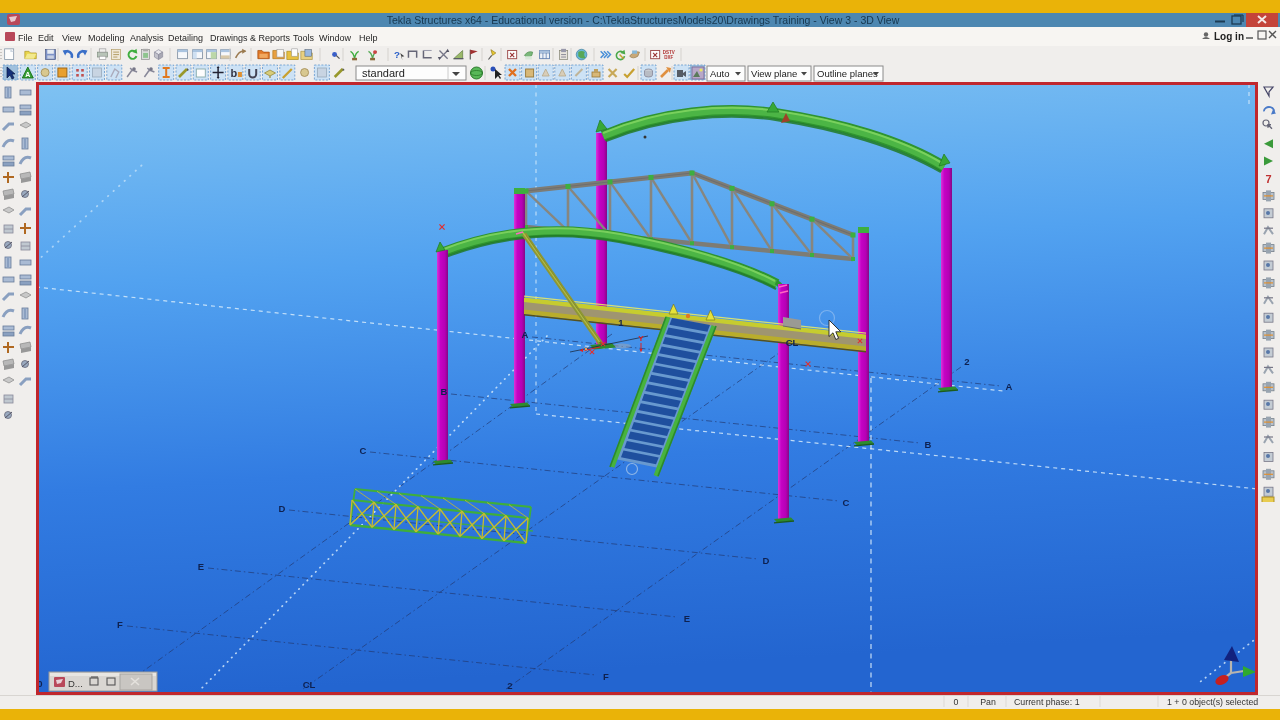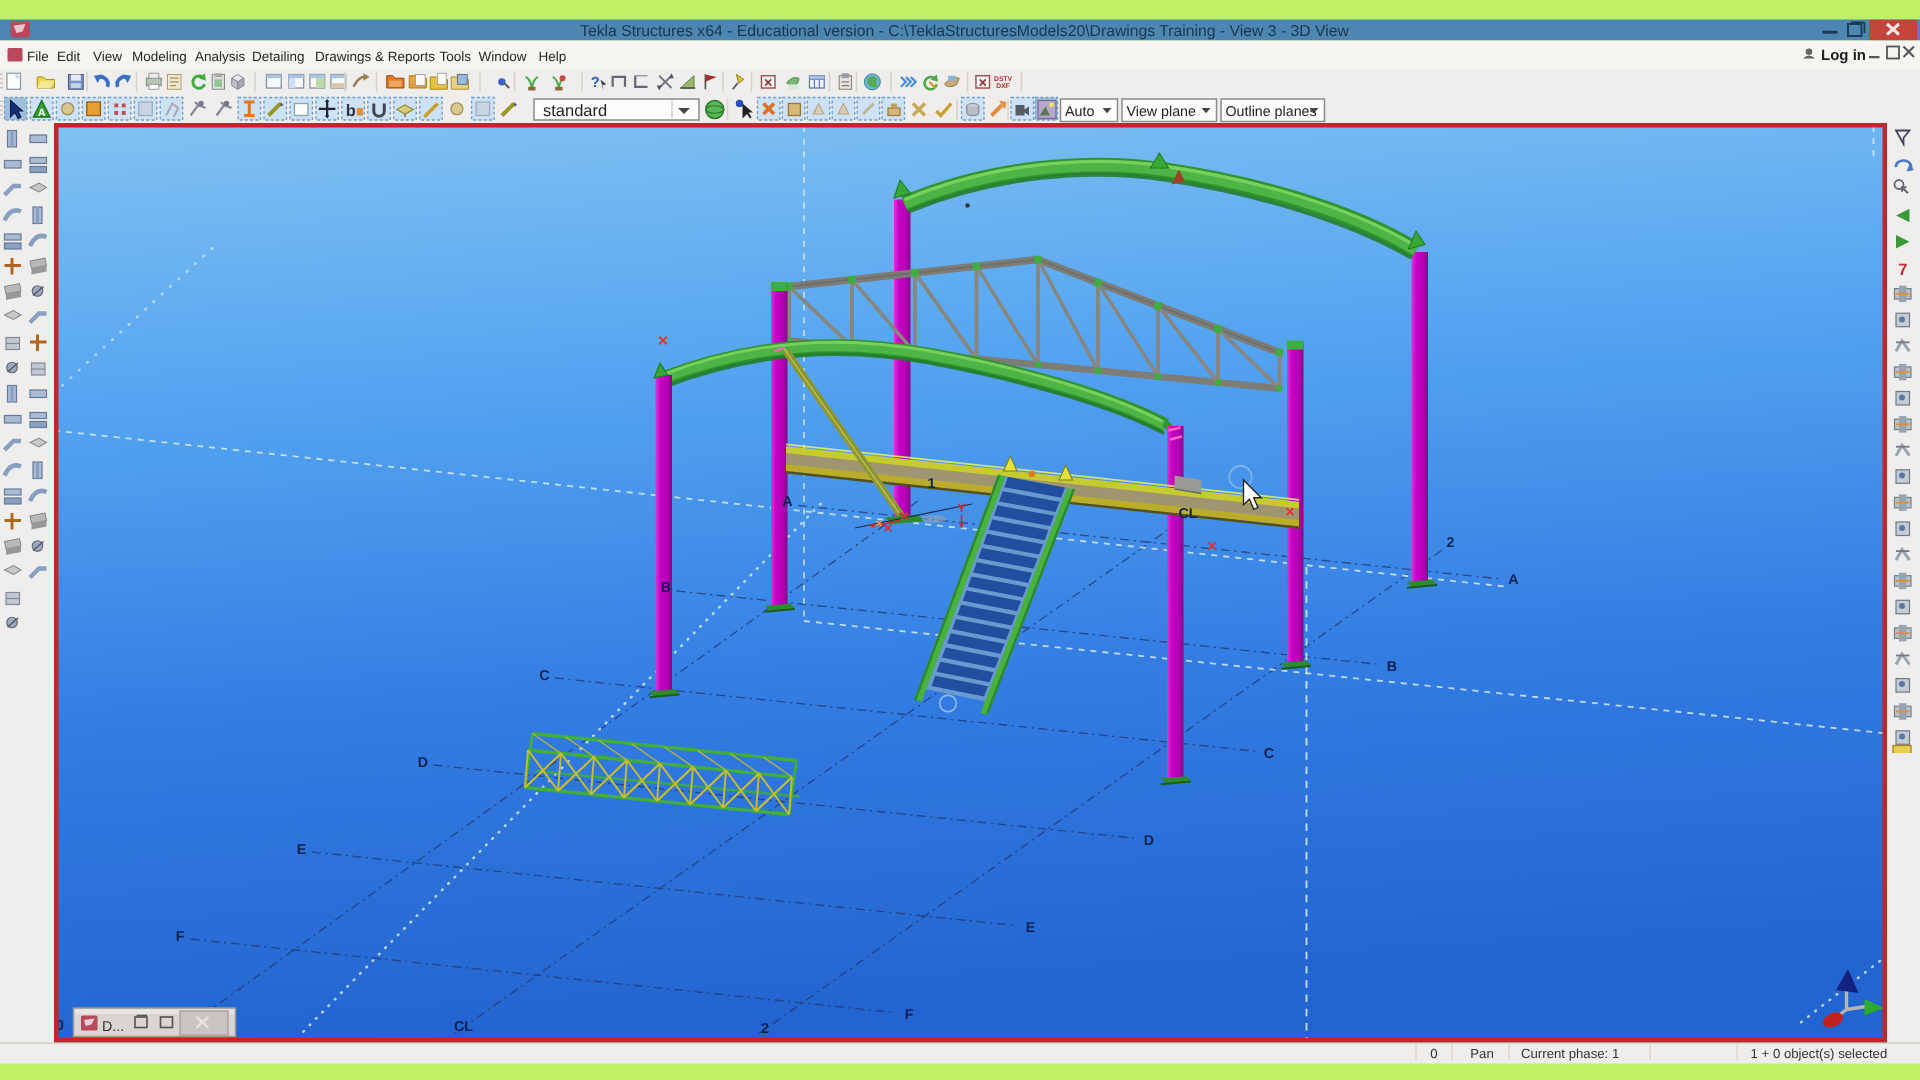--- a/index.html
+++ b/index.html
@@ -1,14 +1,14 @@
 <!DOCTYPE html>
 <html><head><meta charset="utf-8"><style>
 html,body{margin:0;padding:0;background:#000;}
-#stage{position:relative;width:1280px;height:720px;background:#bef264;overflow:hidden;
+#stage{position:relative;width:1280px;height:720px;background:#eab308;overflow:hidden;
 font-family:"Liberation Sans",sans-serif;}
 .abs{position:absolute;}
 </style></head><body>
 <div id="stage">
     <div class="abs" style="left:0;top:13px;width:1280px;height:14px;background:#4d87b1;"></div>
     <svg style="position:absolute;left:0px;top:13px;" width="1280" height="14" viewBox="0 0 1280 14">
       <rect x="7" y="1" width="13" height="11" fill="#b8485a" rx="2"></rect>
       <path d="M9,4 L17,3 L15,8 L11,9 Z" fill="#e8c8d0"></path>
       <text x="643" y="11" font-family="Liberation Sans,sans-serif" font-size="10.5" font-weight="normal" fill="#16374f" text-anchor="middle">Tekla Structures x64 - Educational version - C:\TeklaStructuresModels20\Drawings Training  - View 3 - 3D View</text>
       <line x1="1215" y1="8.5" x2="1225" y2="8.5" stroke="#1c3c55" stroke-width="2"></line>

